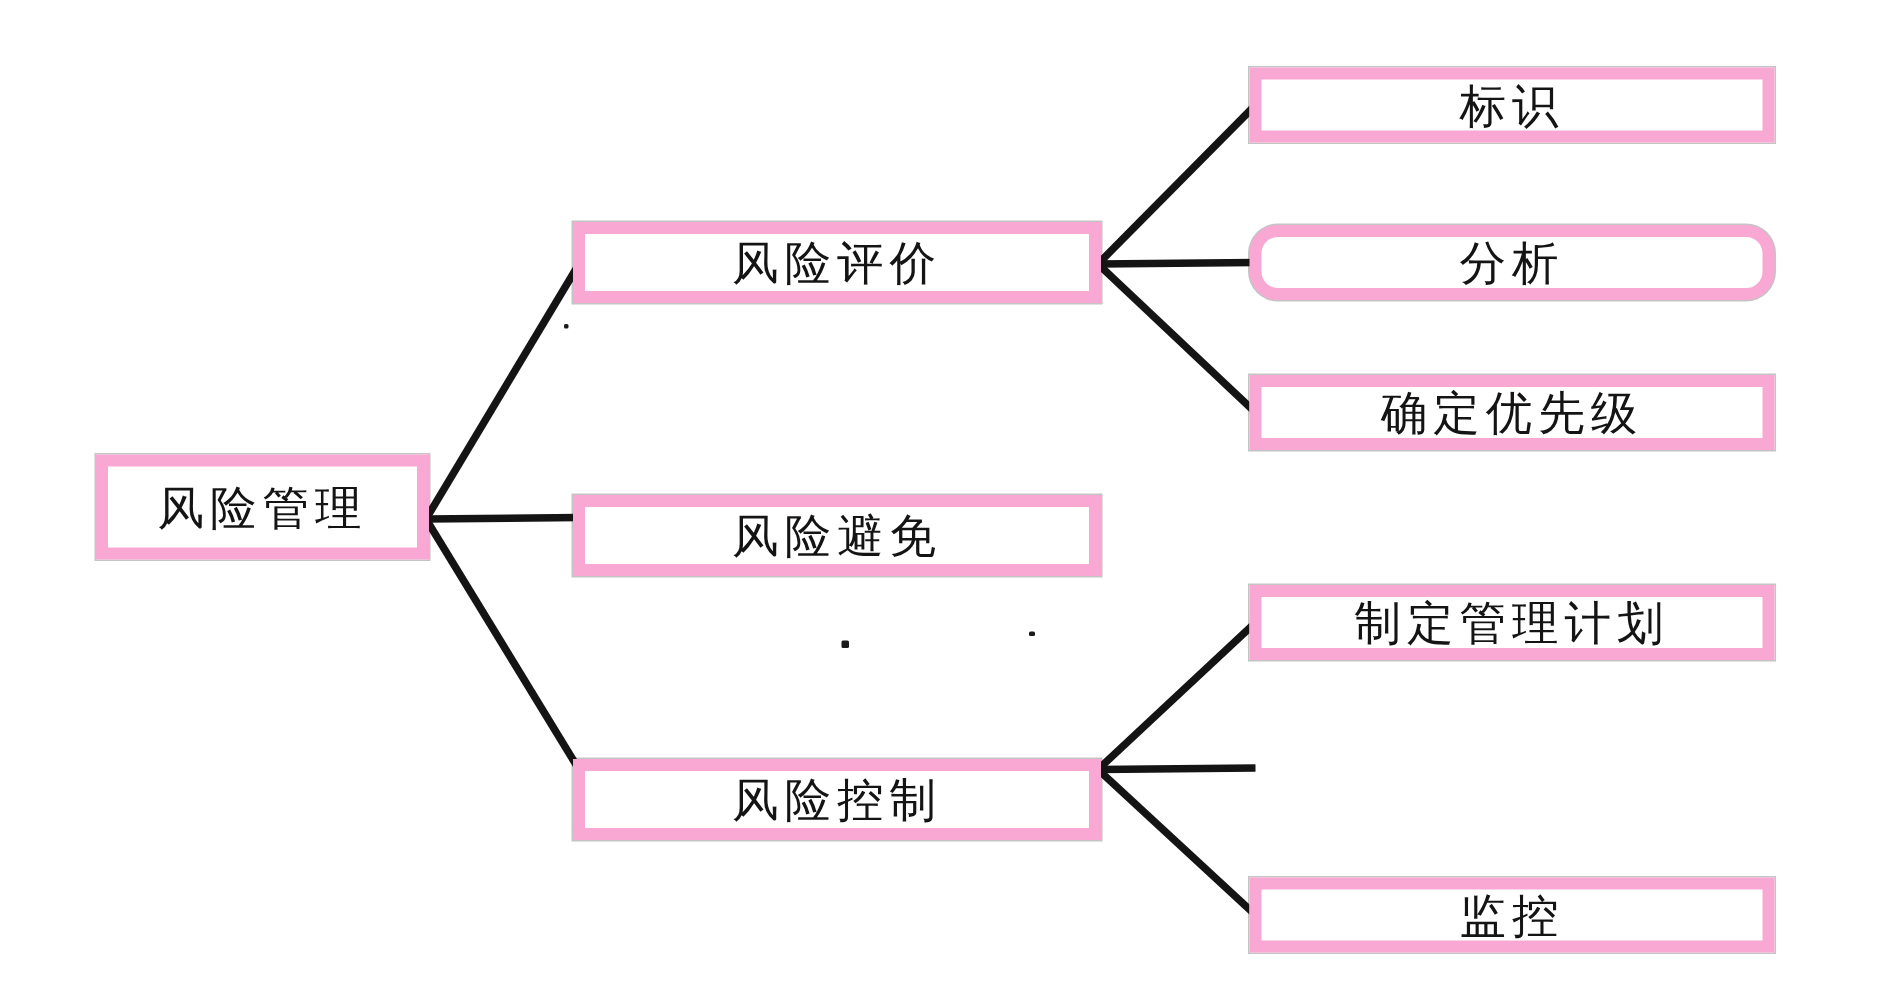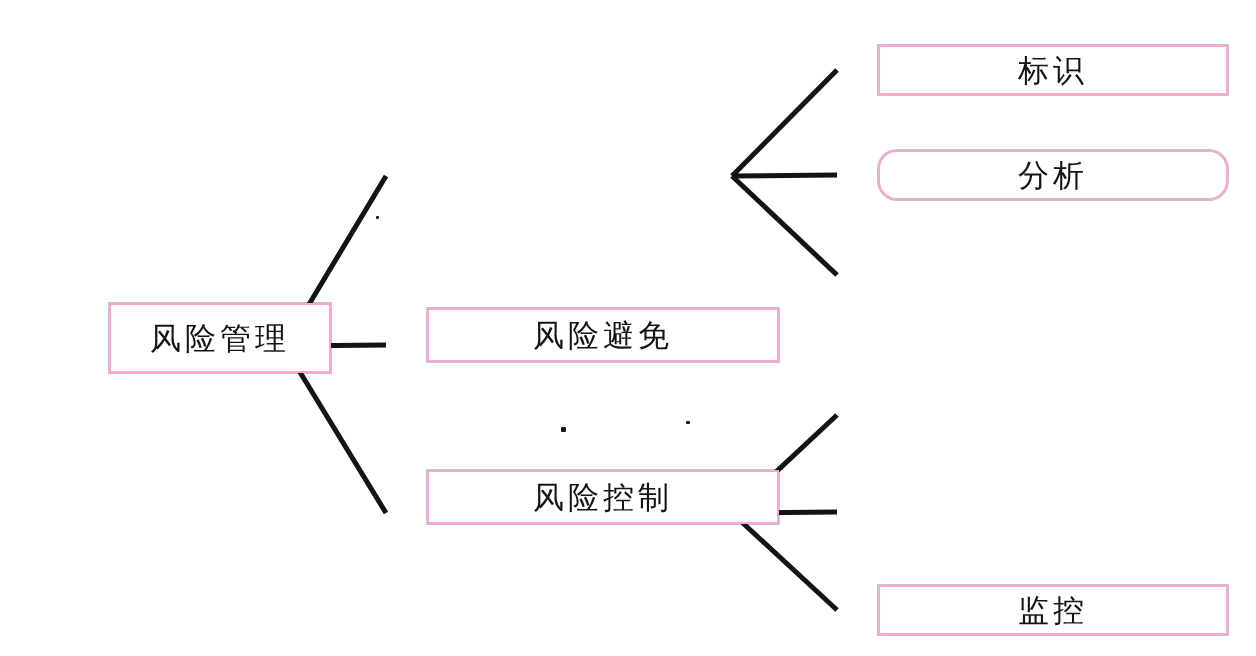--- a/index.html
+++ b/index.html
@@ -19,38 +19,37 @@
   .edges-layer {
     position: absolute;
     left: 0;
     top: 0;
     width: 1256px;
     height: 656px;
   }
   .node {
     position: absolute;
     background: #ffffff;
-    border: 2px solid #f9a8d4;
+    border: 8px solid #f9a8d4;
     box-sizing: border-box;
     display: flex;
     align-items: center;
     justify-content: center;
     font-size: 31px;
     letter-spacing: 4px;
     line-height: 1;
     box-shadow: 0 0 0 1px rgba(20,20,20,0.25);
-    margin-left: 45px;
   }
   .node-root   { left: 64px;  top: 303px; width: 222px; height: 70px; }
   .node-mid    { left: 382px; width: 352px; height: 54px; }
   .node-leaf   { left: 833px; width: 350px; height: 50px; }
 
   .node-eval    { top: 148px; }
-  .node-avoid   { top: 308px; text-align: right; }
-  .node-control { top: 470px; }
+  .node-avoid   { top: 330px; text-align: right; }
+  .node-control { top: 506px; }
 
   .node-leaf1 { top: 45px;  }
   .node-leaf2 { top: 150px; border-radius: 19px; }
   .node-leaf3 { top: 250px; }
   .node-leaf4 { top: 390px; }
   .node-leaf5 { top: 487px; }
   .node-leaf6 { top: 585px; justify-content: center; }
 
   .speck {
     position: absolute;
@@ -78,34 +77,43 @@
 
     <line x1="732" y1="513" x2="837" y2="415" stroke="#141414" stroke-width="5"></line>
     <line x1="732" y1="513" x2="837" y2="512" stroke="#141414" stroke-width="5"></line>
     <line x1="732" y1="513" x2="837" y2="610" stroke="#141414" stroke-width="5"></line>
   </svg>
 
   <div class="node node-root">
     <span>风险管理</span>
   </div>
 
+  <div class="node node-mid node-eval">
+    <span>风险评价</span>
+  </div>
   <div class="node node-mid node-avoid">
     <span>风险避免</span>
   </div>
   <div class="node node-mid node-control">
     <span>风险控制</span>
   </div>
 
   <div class="node node-leaf node-leaf1">
     <span>标识</span>
   </div>
   <div class="node node-leaf node-leaf2">
     <span>分析</span>
   </div>
+  <div class="node node-leaf node-leaf3">
+    <span>确定优先级</span>
+  </div>
 
+  <div class="node node-leaf node-leaf4">
+    <span>制定管理计划</span>
+  </div>
   <div class="node node-leaf node-leaf6">
     <span>监控</span>
   </div>
 
   <div class="speck speck-1"></div>
   <div class="speck speck-2"></div>
   <div class="speck speck-3"></div>
 
 </div>
 

